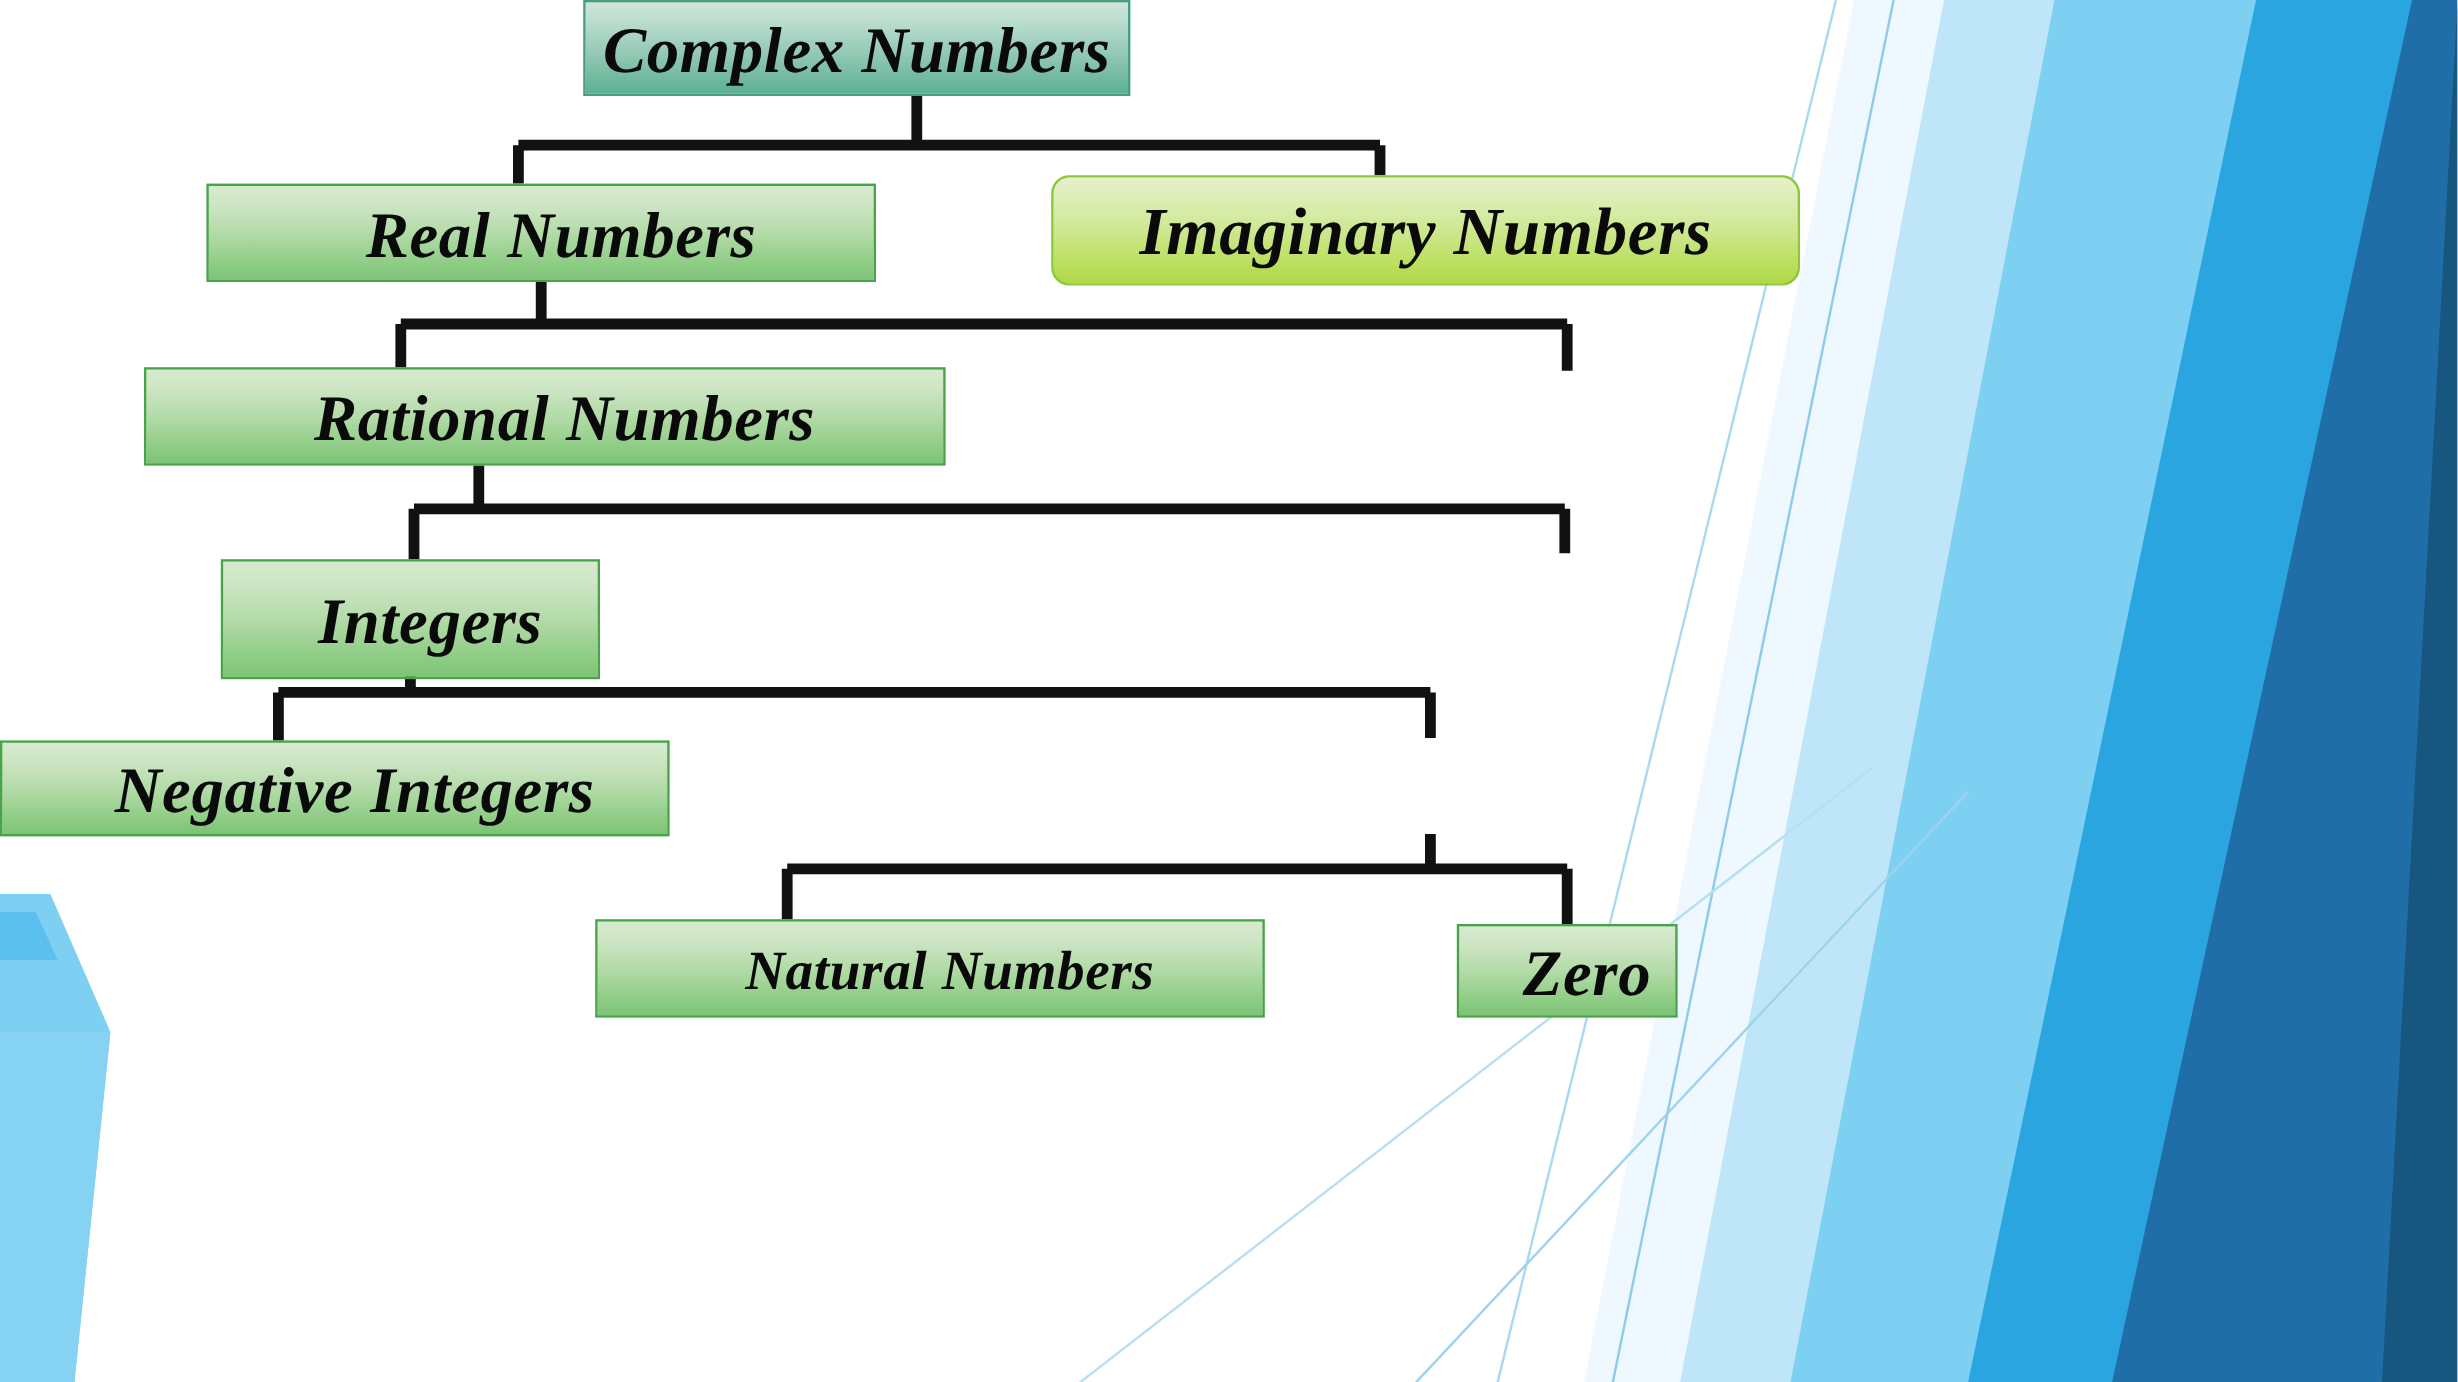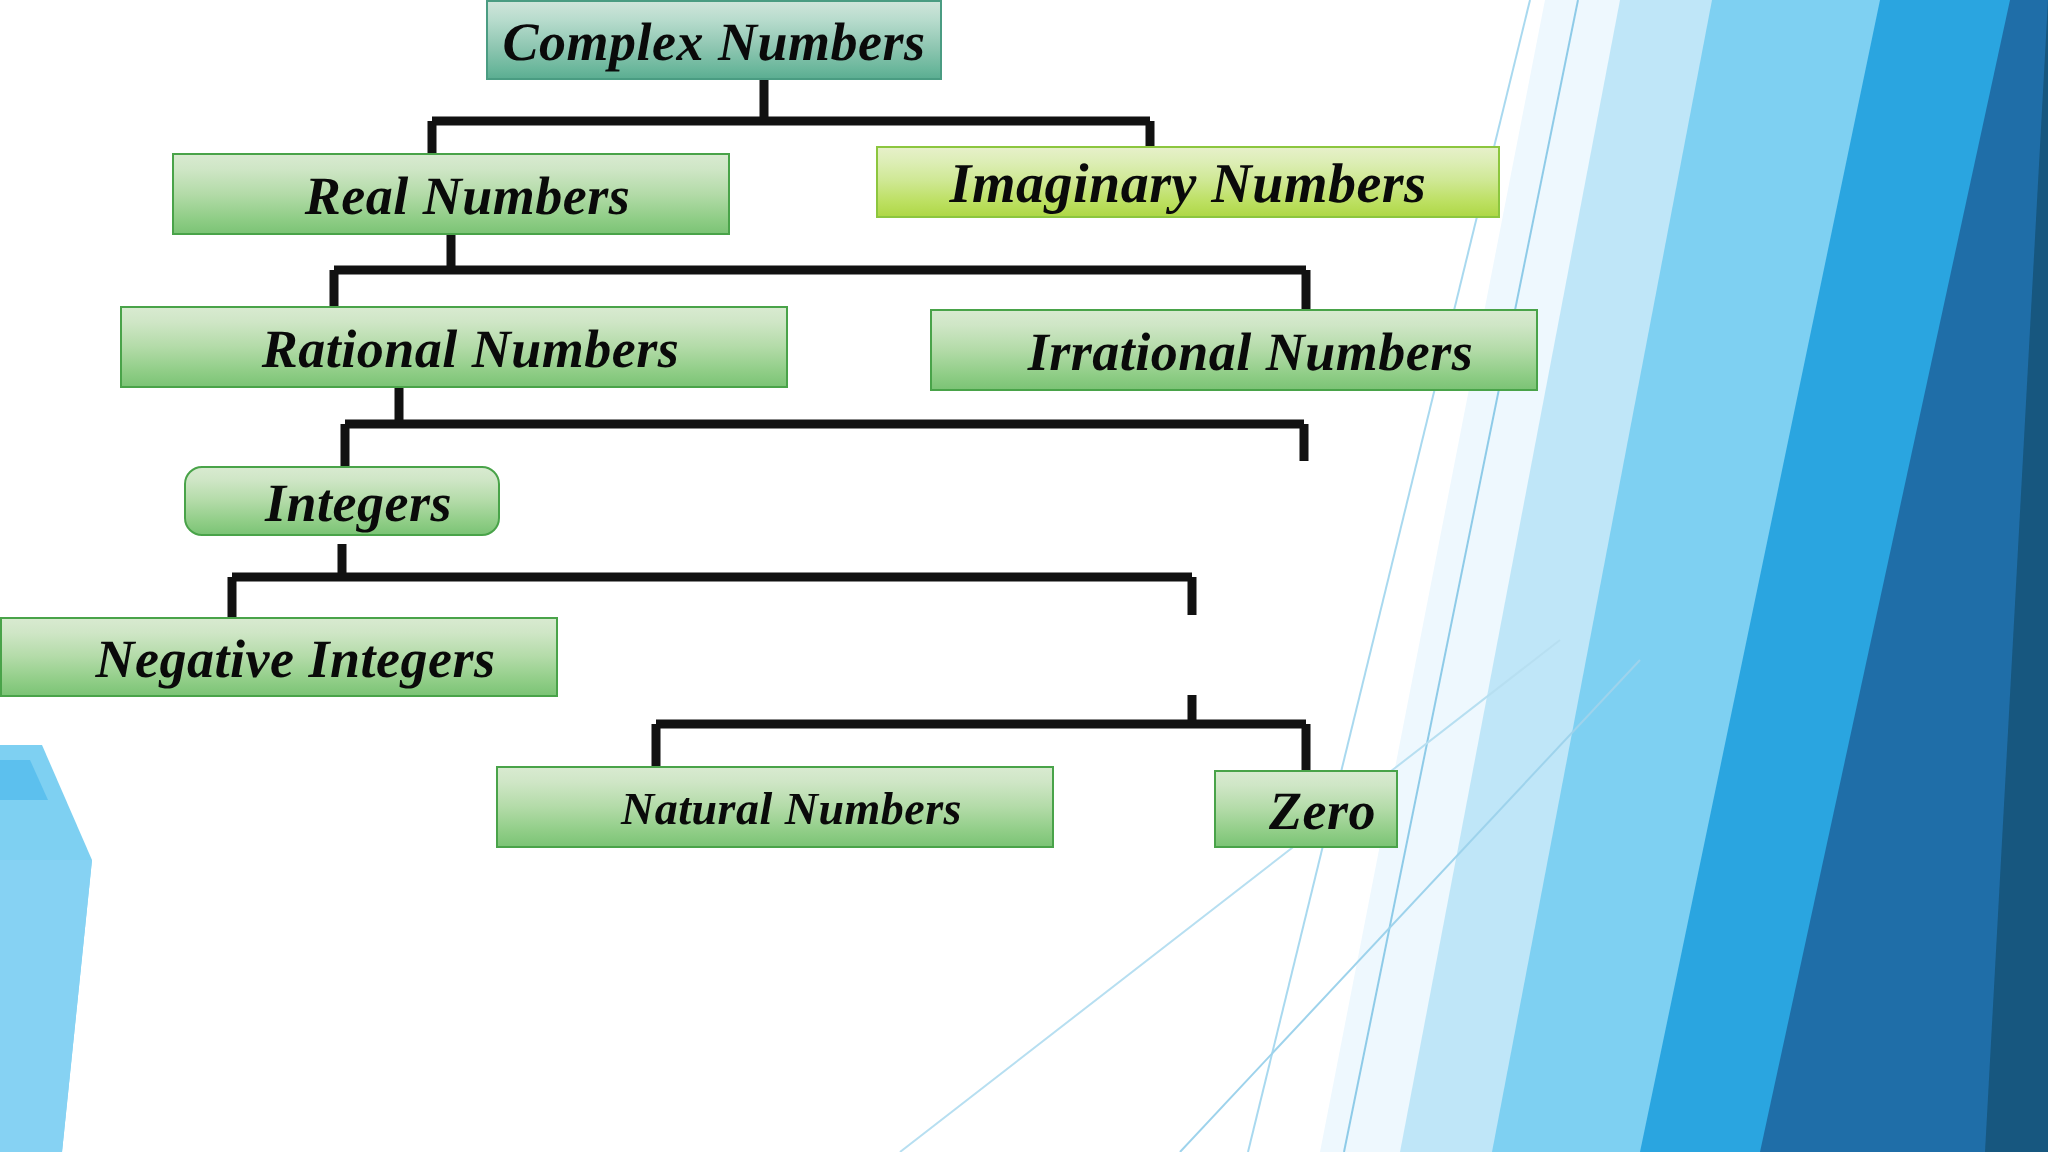--- a/index.html
+++ b/index.html
@@ -134,33 +134,30 @@
   </svg>
 
   <div class="node grad-teal" style="left:486px; top:0px; width:456px; height:80px; font-size:54px;">
     <span>Complex Numbers</span>
   </div>
 
   <div class="node grad-green" style="left:172px; top:153px; width:558px; height:82px; font-size:54px;">
     <span>Real Numbers</span>
   </div>
 
-  <div class="node grad-lime" style="left:876px; top:146px; width:624px; height:72px; font-size:56px;">
+  <div class="node grad-lime" style="left:876px; top:146px; width:624px; height:92px; font-size:56px;border-radius:15px;">
     <span>Imaginary Numbers</span>
   </div>
 
   <div class="node grad-green" style="left:120px; top:306px; width:668px; height:82px; font-size:54px;">
     <span>Rational Numbers</span>
   </div>
 
-  <div class="node grad-green" style="left:930px; top:309px; width:608px; height:82px; font-size:54px;">
-    <span>Irrational Numbers</span>
-  </div>
 
-  <div class="node grad-green" style="left:184px; top:466px; width:316px; height:70px; font-size:54px;border-radius:18px;">
+  <div class="node grad-green" style="left:184px; top:466px; width:316px; height:100px; font-size:54px;">
     <span>Integers</span>
   </div>
 
 
   <div class="node grad-green" style="left:0px; top:617px; width:558px; height:80px; font-size:54px;">
     <span>Negative Integers</span>
   </div>
 
 
   <div class="node grad-green" style="left:496px; top:766px; width:558px; height:82px; font-size:46px;">

